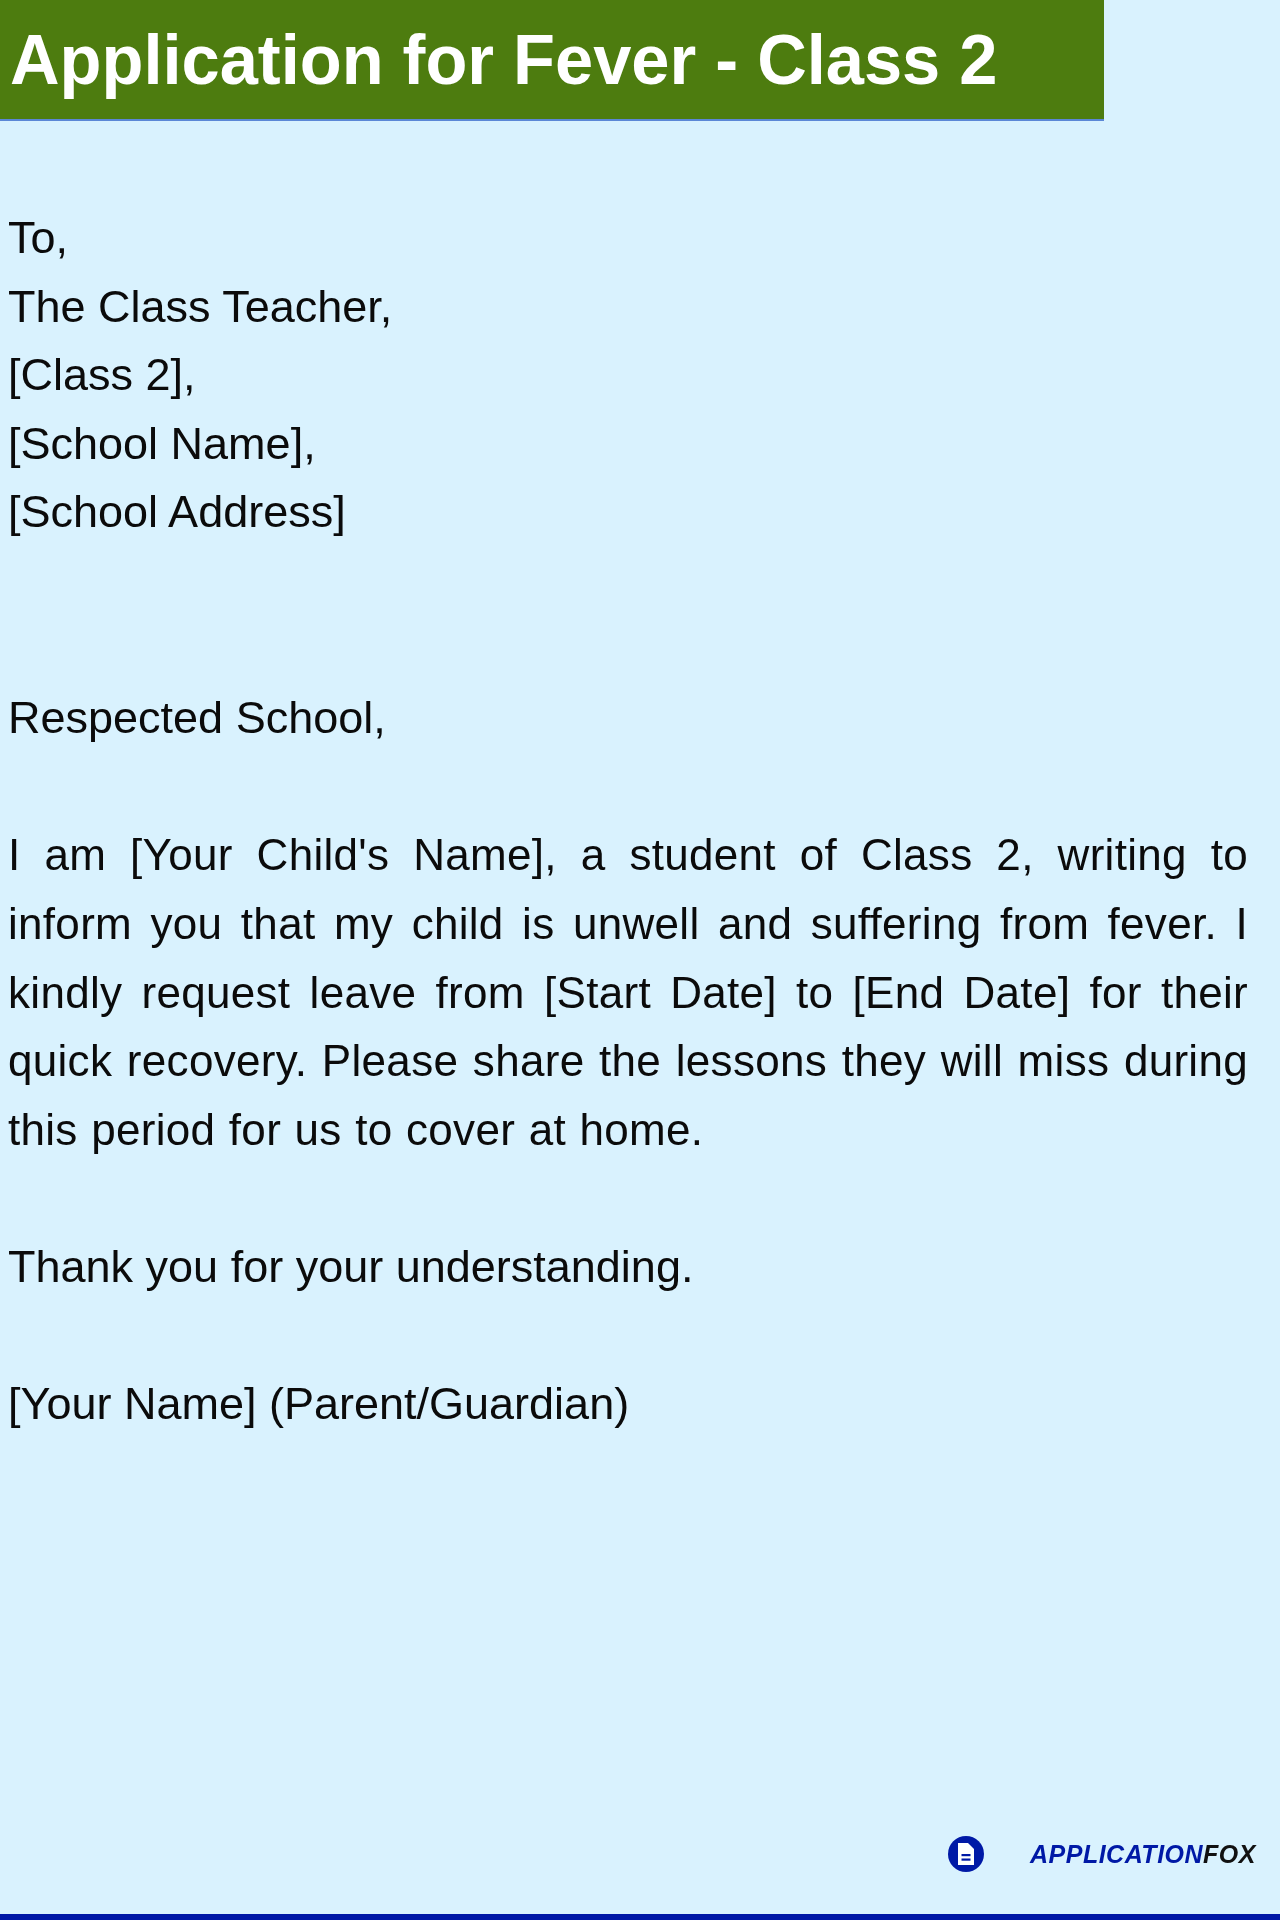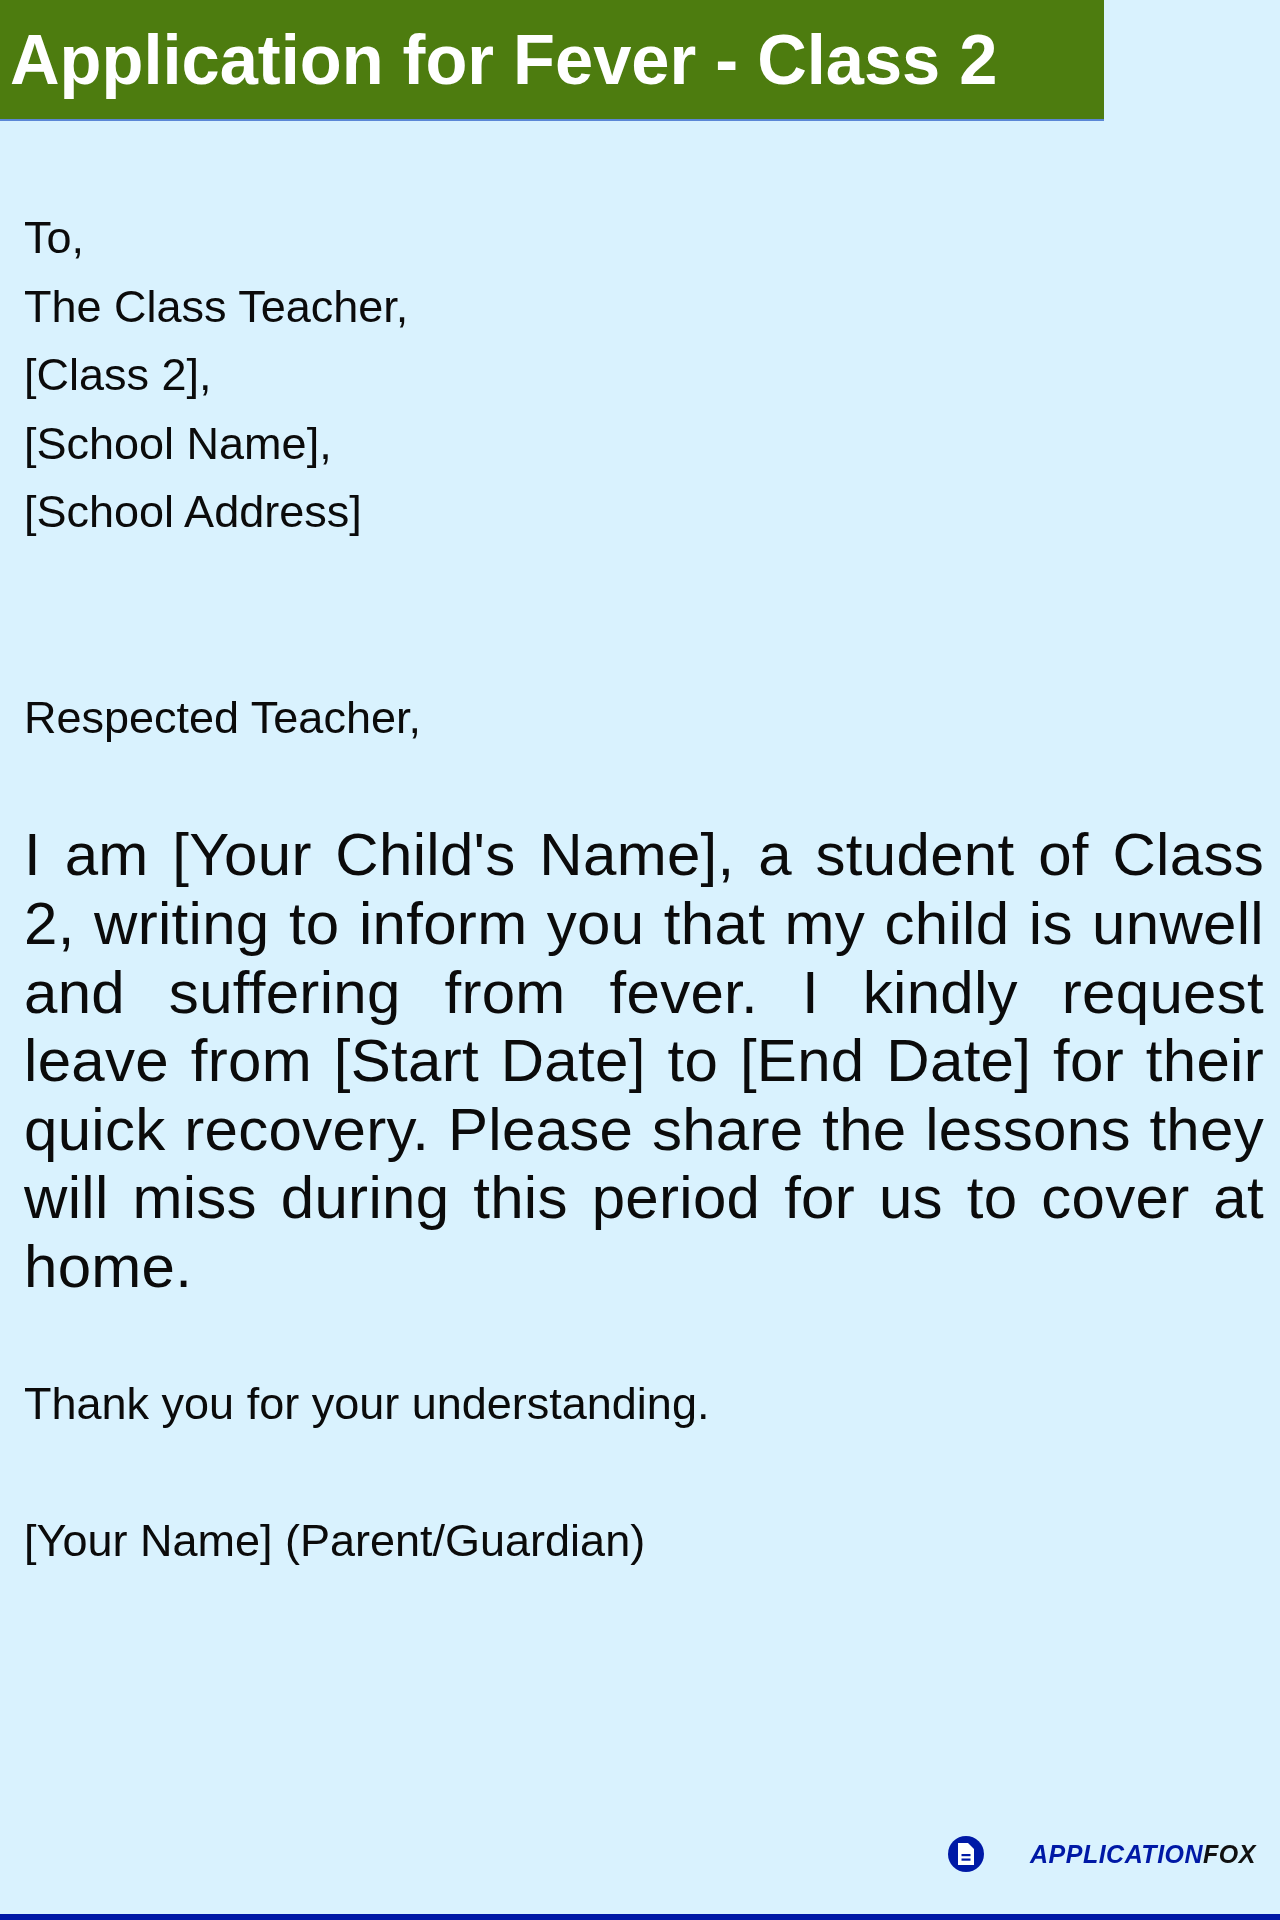--- a/index.html
+++ b/index.html
@@ -16,29 +16,29 @@
     border-bottom:2px solid #5b87d6;
     box-sizing:border-box;
   }
   .header h1 {
     margin:0; color:#ffffff; font-weight:bold;
     font-size:70px; letter-spacing:0px;
     font-family:"Liberation Sans", sans-serif;
     transform:scaleX(0.98);
   }
   .letter {
-    position:absolute; left:24px; top:204px; width:1240px;
+    position:absolute; left:8px; top:204px; width:1240px;
     font-size:45px; line-height:68.6px; color:#0b0b0b;
     font-family:"Liberation Sans", sans-serif;
   }
   .letter .line { display:block; white-space:nowrap; }
   .letter .blank { display:block; height:68.6px; }
   .letter .para {
     display:block; text-align:justify; text-align-last:left;
-    font-size:60px; letter-spacing:0.3px; word-spacing:1px;
+    font-size:44px; letter-spacing:0.3px; word-spacing:1px;
   }
   .logo {
     position:absolute; left:948px; top:1836px;
     display:flex; align-items:center; gap:6px;
   }
   .logo-icon {
     width:36px; height:36px; border-radius:50%;
     background:#0019a6; display:flex; align-items:center; justify-content:center;
   }
   .logo-text {
@@ -59,21 +59,21 @@
 </div>
 
 <div class="letter">
   <span class="line">To,</span>
   <span class="line">The Class Teacher,</span>
   <span class="line">[Class 2],</span>
   <span class="line">[School Name],</span>
   <span class="line">[School Address]</span>
   <span class="blank"></span>
   <span class="blank"></span>
-  <span class="line">Respected Teacher,</span>
+  <span class="line">Respected School,</span>
   <span class="blank"></span>
   <span class="para">I am [Your Child's Name], a student of Class 2, writing to inform you that my child is unwell and suffering from fever. I kindly request leave from [Start Date] to [End Date] for their quick recovery. Please share the lessons they will miss during this period for us to cover at home.</span>
   <span class="blank"></span>
   <span class="line">Thank you for your understanding.</span>
   <span class="blank"></span>
   <span class="line">[Your Name] (Parent/Guardian)</span>
 </div>
 
 <div class="logo">
   <span class="logo-icon">

